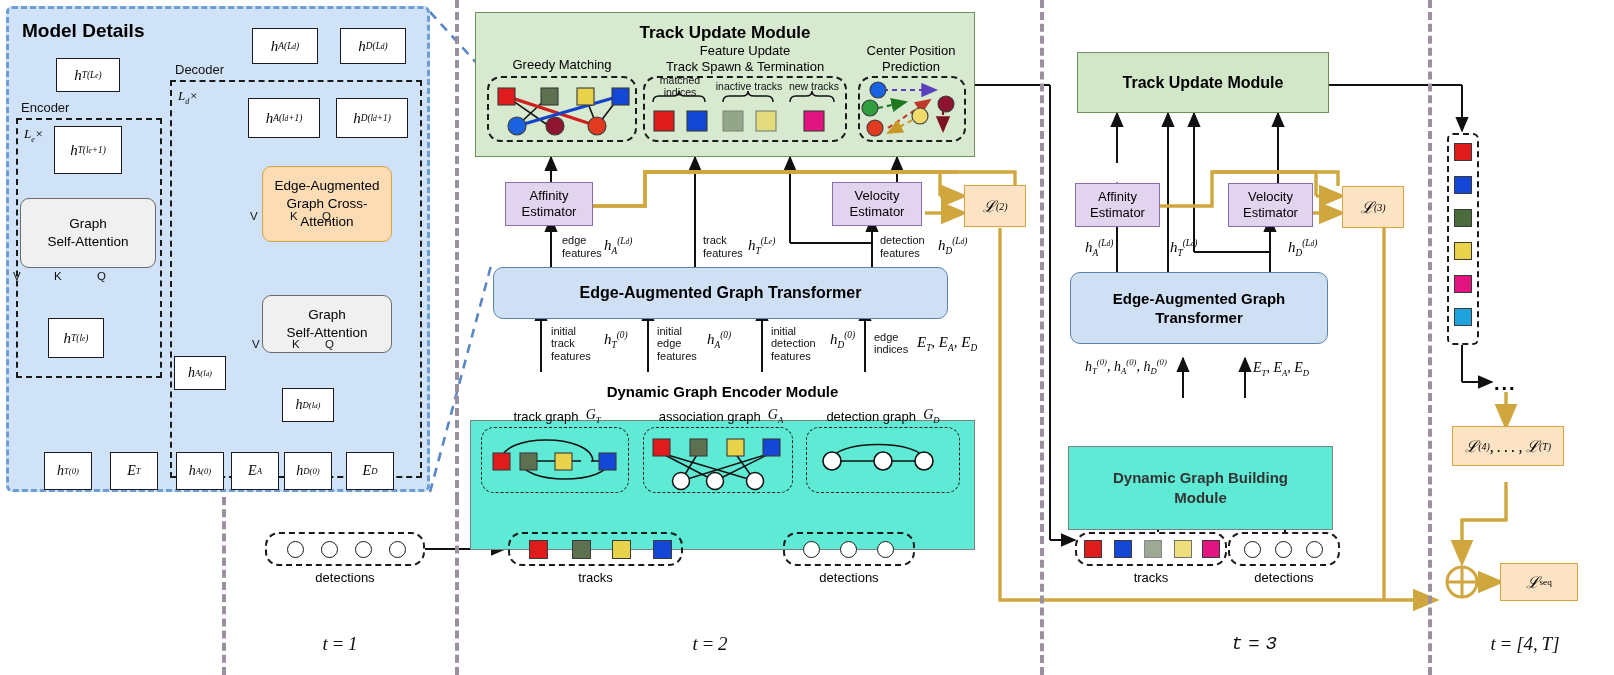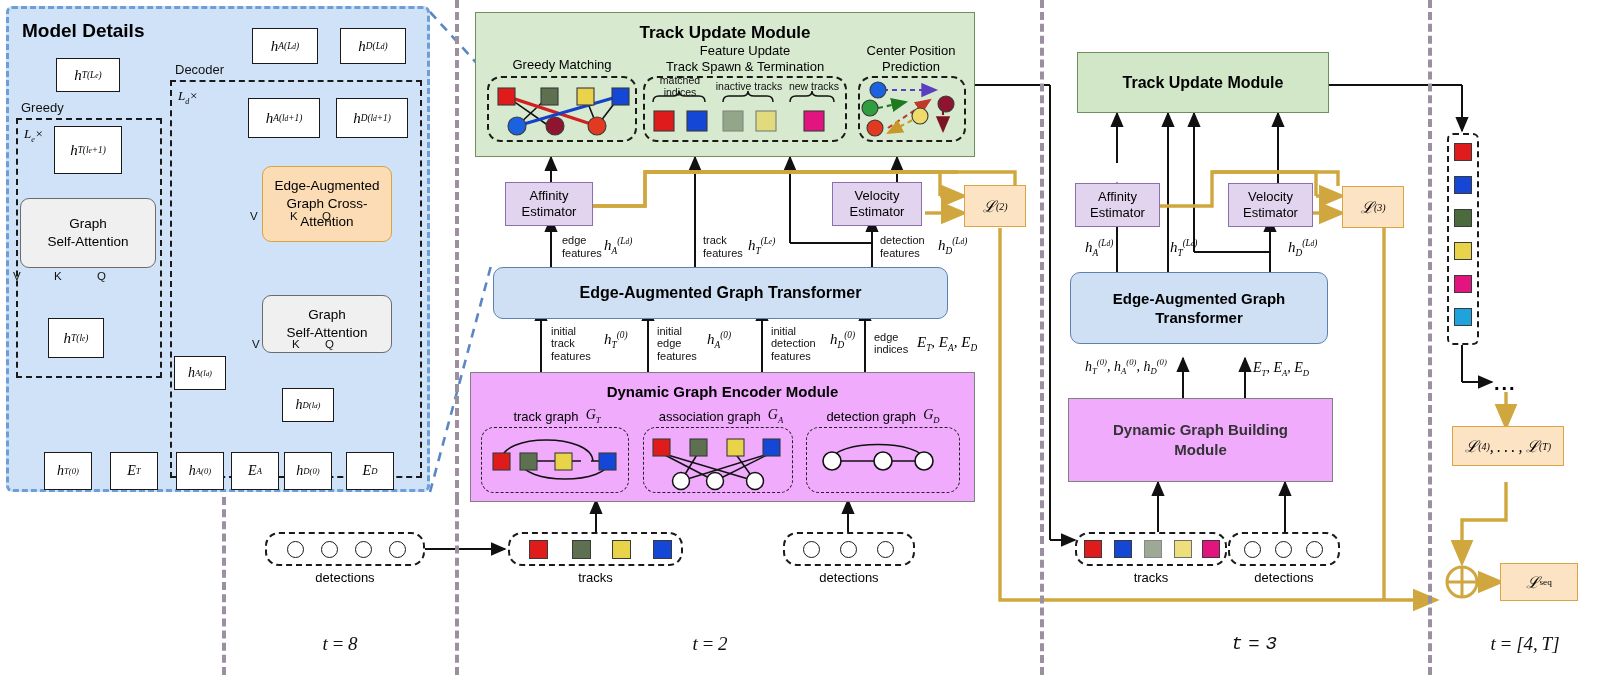--- a/index.html
+++ b/index.html
@@ -8,21 +8,21 @@
   .abs{position:absolute;box-sizing:border-box;}
   .ctr{display:flex;align-items:center;justify-content:center;text-align:center;}
   .mathi{font-family:"Liberation Serif",serif;font-style:italic;}
   .sup{font-size:.62em;vertical-align:super;font-style:italic;}
   .sub{font-size:.62em;vertical-align:sub;font-style:italic;}
 
   
   .panel-model{background:#cfe2f7;border:3px dashed #6f9ed6;border-radius:6px;}
   .panel-tum{background:#d7e9cf;border:1.6px solid #6f8f5f;}
   .panel-tum2{background:#d2e7c8;border:1.6px solid #6f8f5f;}
-  .panel-dgb{background:#f0abfc;border:1.6px solid #808080;}
+  .panel-dgb{background:#5eead4;border:1.6px solid #808080;margin-top:48px;}
   .panel-eagt{background:#cfe0f5;border:1.6px solid #5d82ae;border-radius:10px;}
   .box-white{background:#fff;border:1.6px solid #1a1a1a;}
   .box-gray{background:#f0f0f0;border:1.6px solid #6b6b6b;border-radius:9px;}
   .box-orange{background:#fbdcb5;border:1.6px solid #d9a441;border-radius:9px;}
   .box-purple{background:#e2d3ee;border:1.6px solid #8a6fae;}
   .box-loss{background:#fce3c4;border:1.6px solid #d9a441;}
   .dashbox{border:2px dashed #1a1a1a;border-radius:14px;}
   .dashbox-sq{border:2px dashed #1a1a1a;}
   .dashbox-thin{border:1.7px dashed #222;border-radius:13px;}
 
@@ -196,21 +196,21 @@
     <g stroke="#5a86c4" stroke-width="2.6" stroke-dasharray="9 7" fill="none">
       <line x1="430" y1="12" x2="492" y2="80"></line>
       <line x1="430" y1="492" x2="492" y2="262"></line>
     </g>
   </svg>
 
   <div class="abs panel-model" style="left:6px;top:6px;width:424px;height:486px;z-index:2;"></div>
   <div class="abs ttl-b" style="left:22px;top:20px;font-size:19px;z-index:6;">Model Details</div>
 
   <div class="abs dashbox-sq" style="left:16px;top:118px;width:146px;height:260px;border-radius:0;z-index:3;"></div>
-  <div class="abs lbl" style="left:18px;top:100px;z-index:6;background:#cfe2f7;padding:0 3px;">Greedy</div>
+  <div class="abs lbl" style="left:18px;top:100px;z-index:6;background:#cfe2f7;padding:0 3px;">Encoder</div>
   <div class="abs mathi" style="left:24px;top:126px;font-size:13px;z-index:6;">L<span class="sub">e</span>×</div>
 
   <div class="abs dashbox-sq" style="left:170px;top:80px;width:252px;height:398px;border-radius:0;z-index:3;"></div>
   <div class="abs lbl" style="left:172px;top:62px;z-index:6;background:#cfe2f7;padding:0 3px;">Decoder</div>
   <div class="abs mathi" style="left:178px;top:88px;font-size:13px;z-index:6;">L<span class="sub">d</span>×</div>
 
   <div class="abs box-white ctr mathi" style="left:56px;top:58px;width:64px;height:34px;font-size:15px;z-index:5;">h<span class="sub">T</span><span class="sup">(L<span style="font-size:.8em">e</span>)</span></div>
   <div class="abs box-white ctr mathi" style="left:54px;top:126px;width:68px;height:48px;font-size:15px;z-index:5;">h<span class="sub">T</span><span class="sup">(l<span style="font-size:.8em">e</span>+1)</span></div>
   <div class="abs box-gray ctr" style="left:20px;top:198px;width:136px;height:70px;font-size:13.5px;z-index:5;line-height:1.3;">Graph<br>Self-Attention</div>
   <div class="abs box-white ctr mathi" style="left:48px;top:318px;width:56px;height:40px;font-size:15px;z-index:5;">h<span class="sub">T</span><span class="sup">(l<span style="font-size:.8em">e</span>)</span></div>
@@ -467,18 +467,18 @@
     <div class="abs circ" style="left:78px;top:9px;width:17px;height:17px;"></div>
   </div>
   <div class="abs ctr" style="left:1228px;top:568px;width:112px;height:18px;font-size:13px;z-index:6;">detections</div>
 
   <div class="abs sep" style="left:222px;top:497px;width:0;height:178px;z-index:7;"></div>
   <div class="abs sep" style="left:455px;top:497px;width:0;height:178px;z-index:7;"></div>
   <div class="abs sep" style="left:455px;top:0px;width:0;height:500px;z-index:7;"></div>
   <div class="abs sep" style="left:1040px;top:0px;width:0;height:675px;z-index:7;"></div>
   <div class="abs sep" style="left:1428px;top:0px;width:0;height:675px;z-index:7;"></div>
 
-  <div class="abs tlabel ctr" style="left:270px;top:632px;width:140px;height:24px;z-index:8;">t = 8</div>
+  <div class="abs tlabel ctr" style="left:270px;top:632px;width:140px;height:24px;z-index:8;">t = 1</div>
   <div class="abs tlabel ctr" style="left:640px;top:632px;width:140px;height:24px;z-index:8;">t = 2</div>
   <div class="abs tlabel ctr" style="left:1184px;top:632px;width:140px;height:24px;z-index:8;font-family:Liberation Mono, monospace;">t = 3</div>
   <div class="abs tlabel ctr" style="left:1455px;top:632px;width:140px;height:24px;z-index:8;">t = [4, T]</div>
 
 </div>
 
 </body></html>

